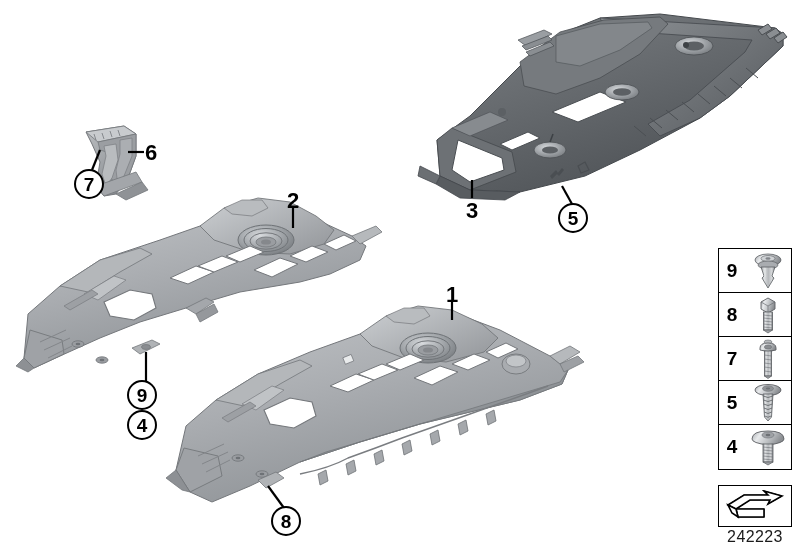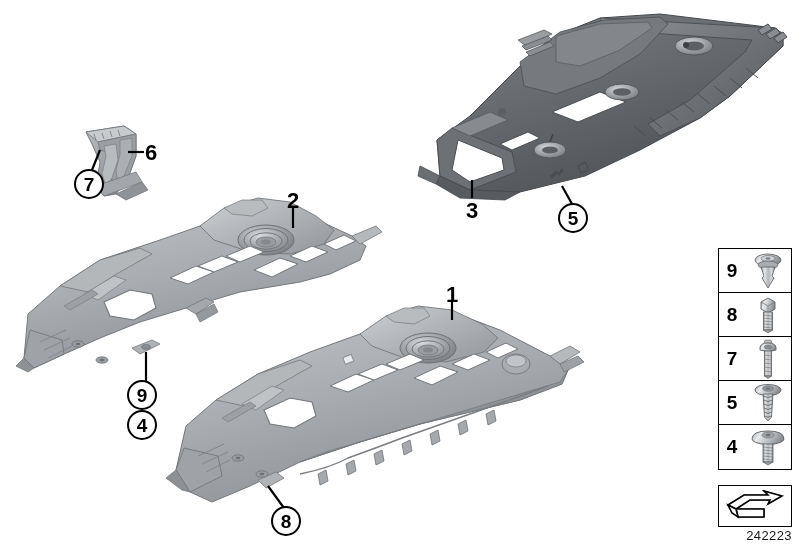--- a/index.html
+++ b/index.html
@@ -94,22 +94,22 @@
     position: absolute;
     left: 50%;
     top: 50%;
     transform: translate(-50%, -50%);
   }
   .diagram-number {
     position: absolute;
     left: 718px;
     top: 528px;
     width: 74px;
-    text-align: right;
-    font-size: 13px;
+    text-align: center;
+    font-size: 16px;
     color: #1a1a1a;
     letter-spacing: 0.4px;
   }
   .part-svg {
     position: absolute;
     left: 0;
     top: 0;
     width: 800px;
     height: 560px;
     pointer-events: none;

